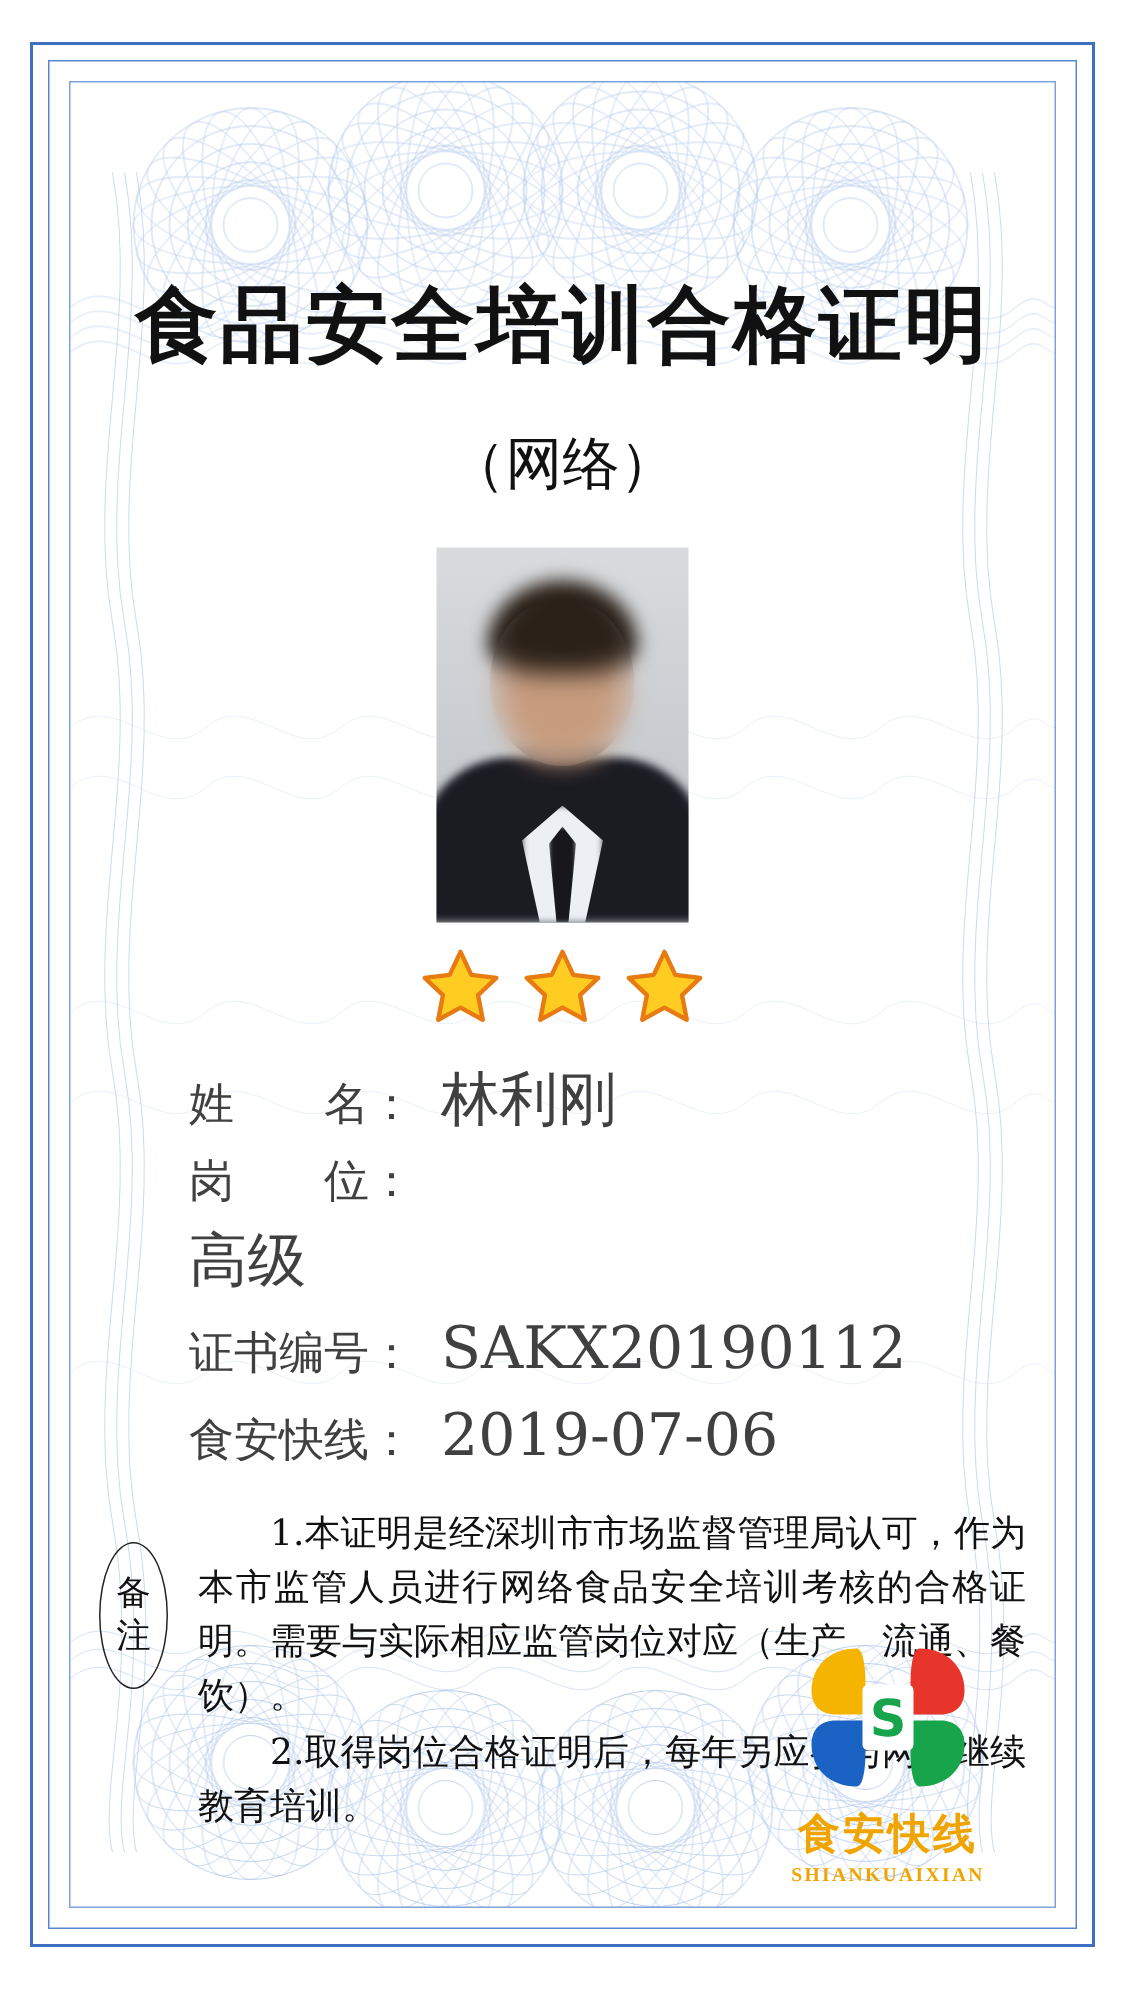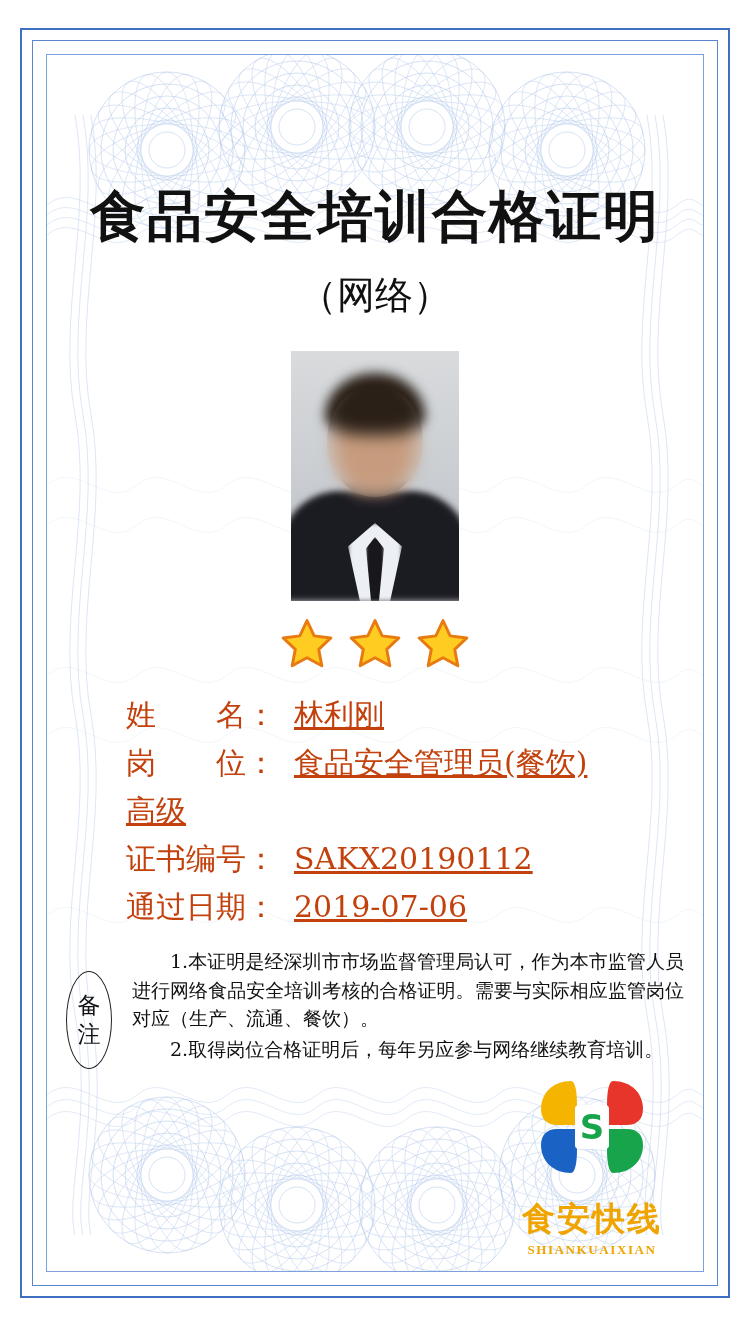--- a/index.html
+++ b/index.html
@@ -68,21 +68,21 @@
   .title {
     margin-top: 120px;
     text-align: center;
     font-size: 55px;
     font-weight: bold;
     letter-spacing: 2px;
     color: #111111;
     font-family: "DejaVu Serif", "Liberation Serif", serif;
   }
   .subtitle {
-    margin-top: 16px;
+    margin-top: 30px;
     text-align: center;
     font-size: 38px;
     color: #111111;
     font-family: "DejaVu Serif", "Liberation Serif", serif;
   }
 
   .photo-wrap {
     margin-top: 30px;
     display: flex;
     justify-content: center;
@@ -168,38 +168,37 @@
   }
   .star {
     width: 54px;
     height: 54px;
     display: block;
   }
 
   .fields {
     margin-top: 26px;
     padding-left: 66px;
-    color: #c2410c;
+    color: #404040;
   }
   .field-row {
     display: flex;
     align-items: baseline;
     margin-bottom: 12px;
     font-size: 30px;
     line-height: 1.2;
     font-family: "DejaVu Serif", "Liberation Serif", serif;
   }
   .field-label {
     width: 168px;
     letter-spacing: 0px;
     white-space: pre;
   }
   .field-value {
-    font-size: 30px;
-    text-decoration: underline;
+    font-size: 39px;
   }
 
   .remark {
     margin-top: 22px;
     position: relative;
     padding-left: 72px;
     padding-right: 6px;
     color: #111;
   }
   .remark-badge {
@@ -212,21 +211,21 @@
     border-radius: 50%/50%;
     display: flex;
     flex-direction: column;
     align-items: center;
     justify-content: center;
     font-size: 23px;
     line-height: 1.25;
     font-family: "DejaVu Serif", "Liberation Serif", serif;
   }
   .remark-p {
-    font-size: 19px;
+    font-size: 24px;
     line-height: 1.5;
     text-indent: 2em;
     margin: 0 0 2px 0;
     text-align: justify;
     font-family: "DejaVu Serif", "Liberation Serif", serif;
   }
 
   
   .logo {
     position: absolute;
@@ -234,22 +233,22 @@
     bottom: 8px;
     width: 180px;
     text-align: center;
   }
   .logo-mark {
     width: 122px;
     height: 104px;
     margin: 0 auto;
   }
   .logo-cn {
-    margin-top: 14px;
-    font-size: 33px;
+    margin-top: 2px;
+    font-size: 28px;
     font-weight: bold;
     color: #f0a400;
     letter-spacing: 2px;
     font-family: "DejaVu Sans", "Liberation Sans", sans-serif;
   }
   .logo-en {
     font-size: 13px;
     font-weight: bold;
     color: #f0a400;
     letter-spacing: 1.6px;
@@ -387,31 +386,30 @@
       </svg>
     </div>
 
     <div class="fields">
       <div class="field-row">
         <span class="field-label">姓　　名：</span>
         <span class="field-value">林利刚</span>
       </div>
       <div class="field-row">
         <span class="field-label">岗　　位：</span>
-        <span class="field-value">食品安全管理员(餐饮)</span>
       </div>
       <div class="field-row">
         <span class="field-value">高级</span>
       </div>
       <div class="field-row">
         <span class="field-label">证书编号：</span>
         <span class="field-value">SAKX20190112</span>
       </div>
       <div class="field-row">
-        <span class="field-label">通过日期：</span>
+        <span class="field-label">食安快线：</span>
         <span class="field-value">2019-07-06</span>
       </div>
     </div>
 
     <div class="remark">
       <div class="remark-badge">
         <span>备</span>
         <span>注</span>
       </div>
       <p class="remark-p">1.本证明是经深圳市市场监督管理局认可，作为本市监管人员进行网络食品安全培训考核的合格证明。需要与实际相应监管岗位对应（生产、流通、餐饮）。</p>

